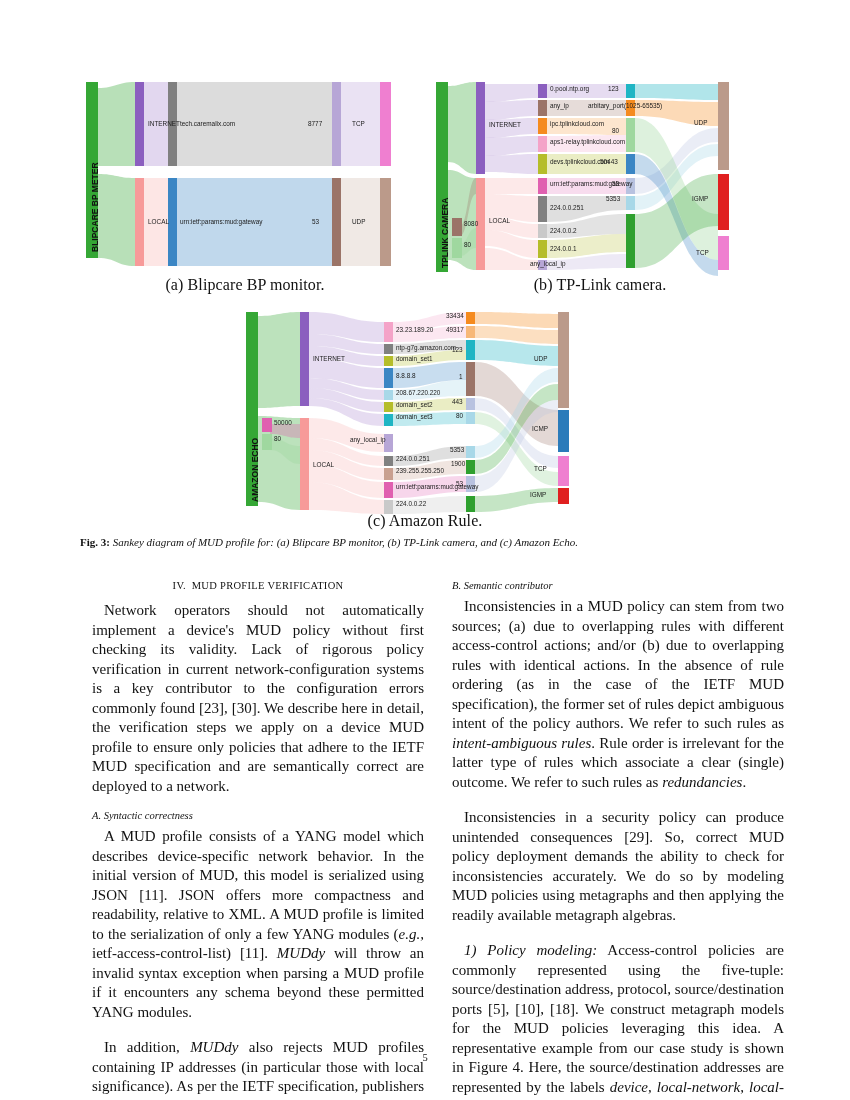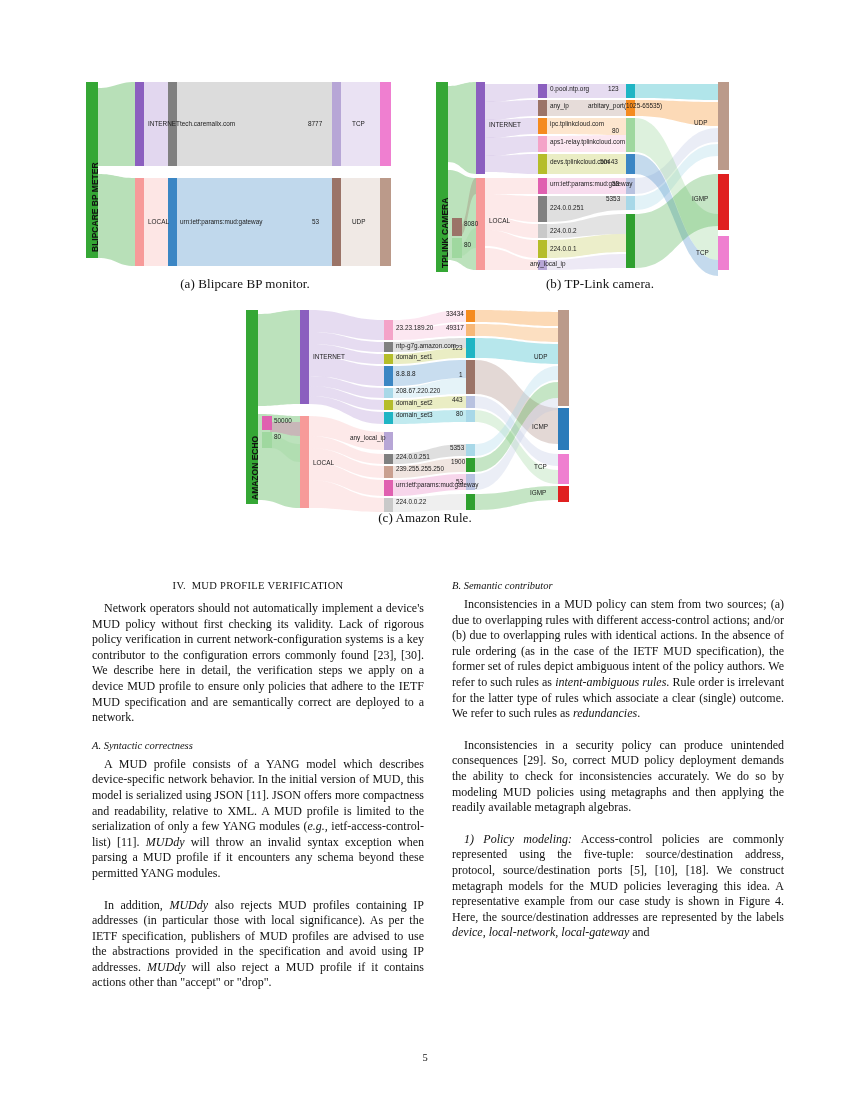--- a/index.html
+++ b/index.html
@@ -16,21 +16,21 @@
     width:850px;height:1100px;
     background:#fff;
   }
 
   
   .figure-block{position:absolute;left:80px;top:78px;width:690px;}
   .fig-row{position:relative;display:flex;justify-content:space-between;}
   .sankey-wrap{position:relative;}
   .sankey{position:relative;background:#fff;}
   .subcap{
-    text-align:center;font-size:13px;font-family:"Liberation Serif",serif;
+    text-align:center;font-size:16px;font-family:"Liberation Serif",serif;
     margin-top:6px;color:#111;letter-spacing:.1px;
   }
   .lbl{
     position:absolute;font-family:"Liberation Sans",sans-serif;
     font-size:6.4px;color:#1a1a1a;white-space:nowrap;line-height:1;
   }
   .vlabel{
     position:absolute;font-family:"Liberation Sans",sans-serif;
     font-weight:bold;color:#111;white-space:nowrap;
     transform-origin:0 0;transform:rotate(-90deg);
@@ -52,21 +52,21 @@
   }
   .col{width:332px;}
   .sec-head{
     text-align:center;font-size:10.5px;margin:0 0 10px 0;
     font-variant:small-caps;letter-spacing:.3px;
   }
   .sub-head{
     font-size:10.5px;font-style:italic;margin:14px 0 6px 0;font-weight:normal;
   }
   p.body{
-    margin:0 0 0 0;font-size:12px;line-height:1.30;
+    margin:0 0 0 0;font-size:15px;line-height:1.30;
     text-align:justify;text-indent:12px;
     hyphens:auto;
   }
   p.body + p.body{margin-top:16px;}
   p.body i{font-style:italic;}
   .pageno{
     position:absolute;left:0;top:1052px;width:850px;text-align:center;
     font-size:10.5px;color:#111;
   }
 </style>
@@ -307,20 +307,24 @@
             <div class="lbl" style="left: 294px; top: 160px;">TCP</div>
             <div class="lbl" style="left: 290px; top: 186px;">IGMP</div>
             <div class="vlabel" style="left: 10px; top: 196px; font-size: 8.5px; color: rgb(17, 17, 17);">AMAZON ECHO</div>
           </div>
         <div class="subcap">(c) Amazon Rule.</div>
       </div>
     </div>
 
   </div>
 
+  <div class="fig-caption">
+    <b>Fig. 3:</b>
+    <i>Sankey diagram of MUD profile for: (a) Blipcare BP monitor, (b) TP-Link camera, and (c) Amazon Echo.</i>
+  </div>
 
   <div class="cols">
 
     <div class="col">
       <div class="sec-head">
         <span>IV.</span>&nbsp;&nbsp;<span>MUD PROFILE VERIFICATION</span>
       </div>
 
       <p class="body">Network operators should not automatically implement a device's MUD policy without first checking its validity. Lack of rigorous policy verification in current network-configuration systems is a key contributor to the configuration errors commonly found [23], [30]. We describe here in detail, the verification steps we apply on a device MUD profile to ensure only policies that adhere to the IETF MUD specification and are semantically correct are deployed to a network.</p>
 

